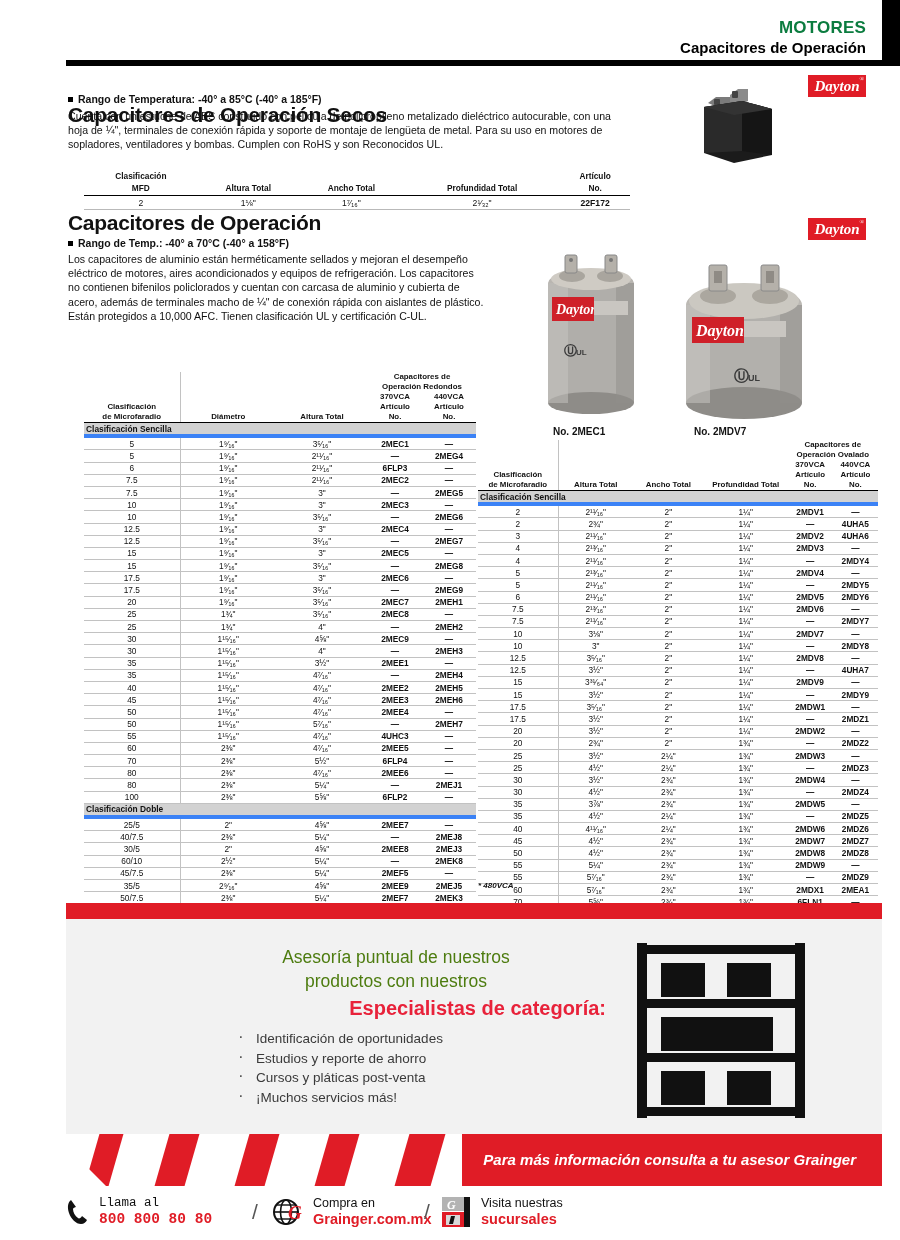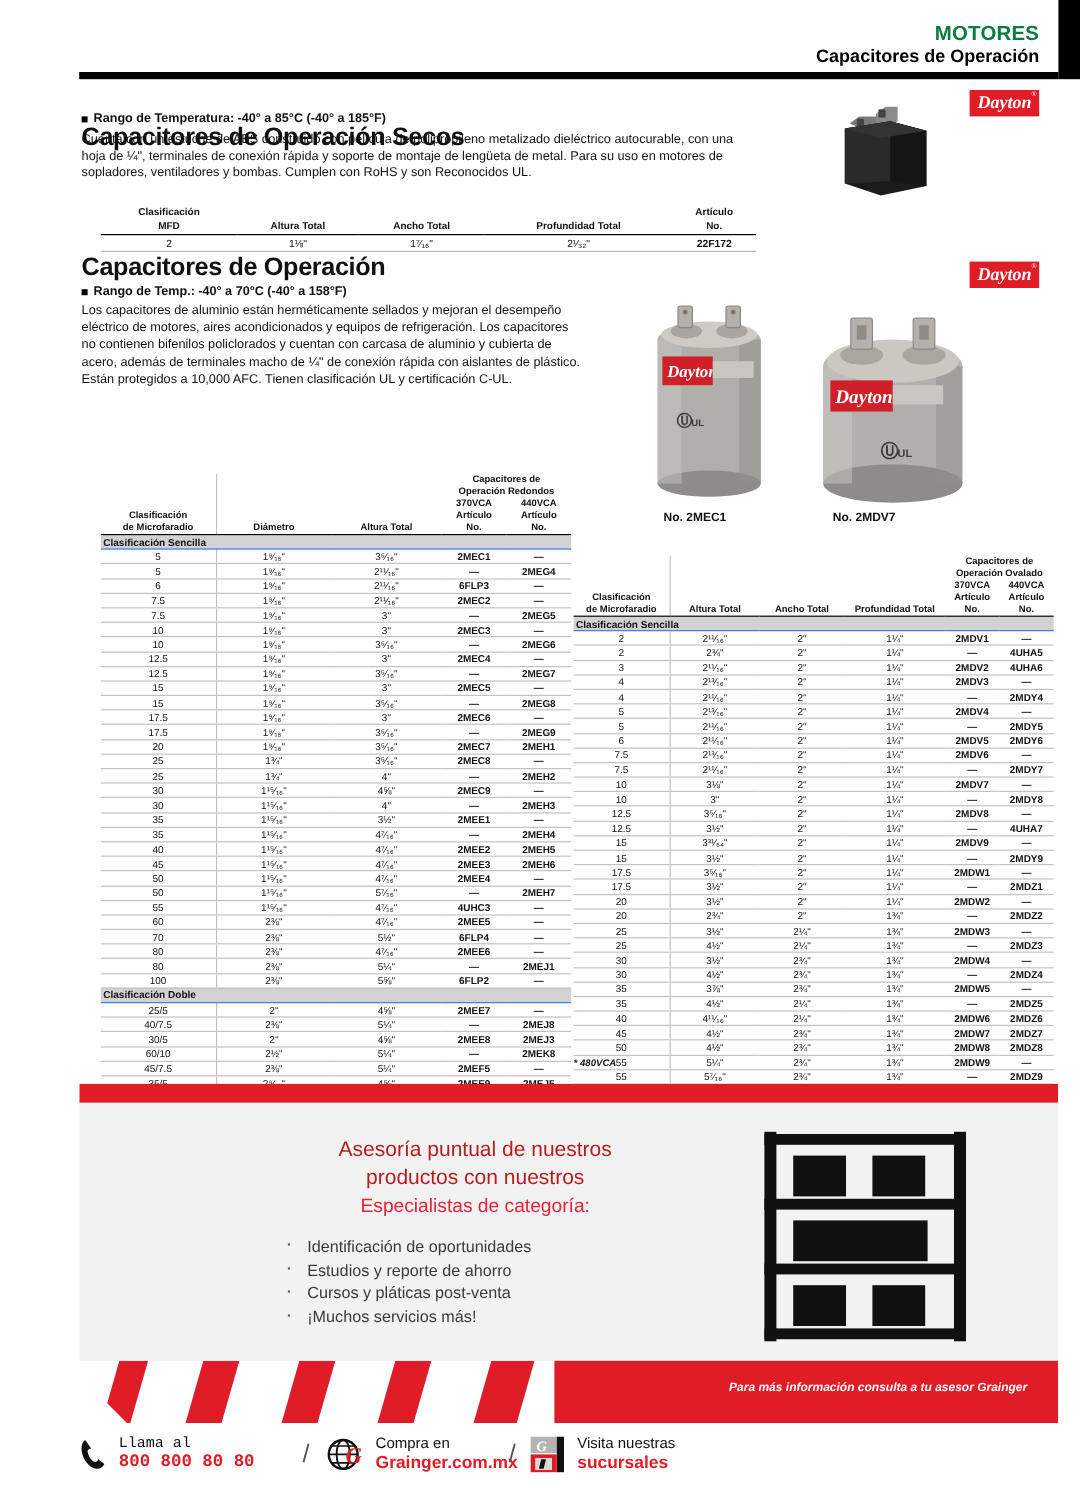--- a/index.html
+++ b/index.html
@@ -79,71 +79,71 @@
   .s2-body { position: absolute; left: 68px; top: 252px; width: 420px; font-size: 10.6px; line-height: 14.2px; }
 
   
   .photo-cyl { position: absolute; left: 536px; top: 245px; width: 110px; height: 175px; }
   .photo-ovl { position: absolute; left: 674px; top: 255px; width: 140px; height: 165px; }
   .cap-label { position: absolute; font-size: 10px; font-weight: bold; color: #111; }
   .lbl-1 { left: 553px; top: 426px; }
   .lbl-2 { left: 694px; top: 426px; }
 
   
-  .tbl { position: absolute; font-size: 7.9px; margin-top: 23px; }
+  .tbl { position: absolute; font-size: 7.9px; }
   .tbl table { border-collapse: collapse; }
   .tbl th {
     font-weight: bold; text-align: center; vertical-align: bottom; line-height: 9px;
     padding: 0 2px 1px 2px; font-size: 7.9px;
   }
   .tbl td {
     text-align: center; padding: 0.6px 2px; font-size: 8.3px;
     border-bottom: 1px solid #c2c2c2;
   }
   .tbl tr.hdr-end th { border-bottom: 1.7px solid #000; }
   .tbl td.art { font-weight: bold; }
   .tbl tr.grp td {
     background: #d2d2d2; text-align: left; font-weight: bold;
-    font-size: 8.4px; padding-left: 2px; border-bottom: 1px solid #3b82f6;
+    font-size: 8.4px; padding-left: 2px; border-bottom: 4px solid #3b82f6;
   }
   .tbl .vsep { border-left: 1px solid #c2c2c2; }
   .colhead-group {
     border-bottom: none; font-weight: bold; line-height: 9px;
   }
 
   .tblL { left: 84px; top: 372px; width: 392px; }
   .tblL table { width: 392px; }
   .tblR { left: 478px; top: 440px; width: 400px; }
   .tblR table { width: 400px; }
   .note480 { position: absolute; left: 478px; top: 881px; font-size: 8px; font-weight: bold; font-style: italic; }
 
   
   .banner { position: absolute; left: 66px; top: 903px; width: 816px; height: 283px; }
   .bnr-top { position: absolute; left: 0; top: 0; width: 816px; height: 16px; background: #e01c26; }
   .bnr-white { position: absolute; left: 0; top: 16px; width: 816px; height: 215px; background: #f2f2f2; }
   .bnr-head1 {
     position: absolute; left: 120px; top: 42px; width: 420px;
-    text-align: center; font-size: 17.5px; color: #b91c1c; line-height: 24px;
+    text-align: center; font-size: 17.5px; color: #4d7c0f; line-height: 24px;
   }
   .bnr-head2 {
     position: absolute; left: 120px; top: 94px; width: 420px;
-    text-align: center; font-size: 16px; font-weight: normal; color: #e8223a;
+    text-align: right; font-size: 20px; font-weight: bold; color: #e8223a;
   }
   .bnr-list { position: absolute; left: 168px; top: 126px; font-size: 13.5px; color: #3a3a3a; line-height: 19.5px; }
   .bnr-list li { list-style: none; position: relative; padding-left: 22px; }
   .bnr-list li::before {
     content: "\00B7"; position: absolute; left: 4px; top: -2px; font-size: 17px; color: #555;
   }
   .shelf { position: absolute; left: 565px; top: 40px; width: 180px; height: 175px; }
   .bnr-stripes { position: absolute; left: 0; top: 231px; width: 816px; height: 52px; overflow: hidden; }
   .bnr-stripes .sbar { position: absolute; top: 0; height: 52px; background: #e01c26; transform: skewX(-16deg); }
   .bnr-redblock { position: absolute; right: 0; top: 231px; width: 420px; height: 52px; background: #e01c26; }
   .bnr-redtext {
     position: absolute; right: 26px; top: 248px;
-    color: #fff; font-size: 10px; font-style: italic; font-weight: bold; text-align: right;
+    color: #fff; font-size: 15px; font-style: italic; font-weight: bold; text-align: right;
   }
   .bnr-clip {
     position: absolute; left: 0; top: 0; width: 816px; height: 283px;
     clip-path: polygon(0 0, 816px 0, 816px 283px, 40px 283px, 0 243px);
   }
 
   
   .footer { position: absolute; left: 0; top: 1192px; width: 900px; height: 48px; }
   .ft-item { position: absolute; display: flex; align-items: center; gap: 9px; }
   .ft-txt-top { font-size: 12.5px; color: #111; line-height: 15px; }

